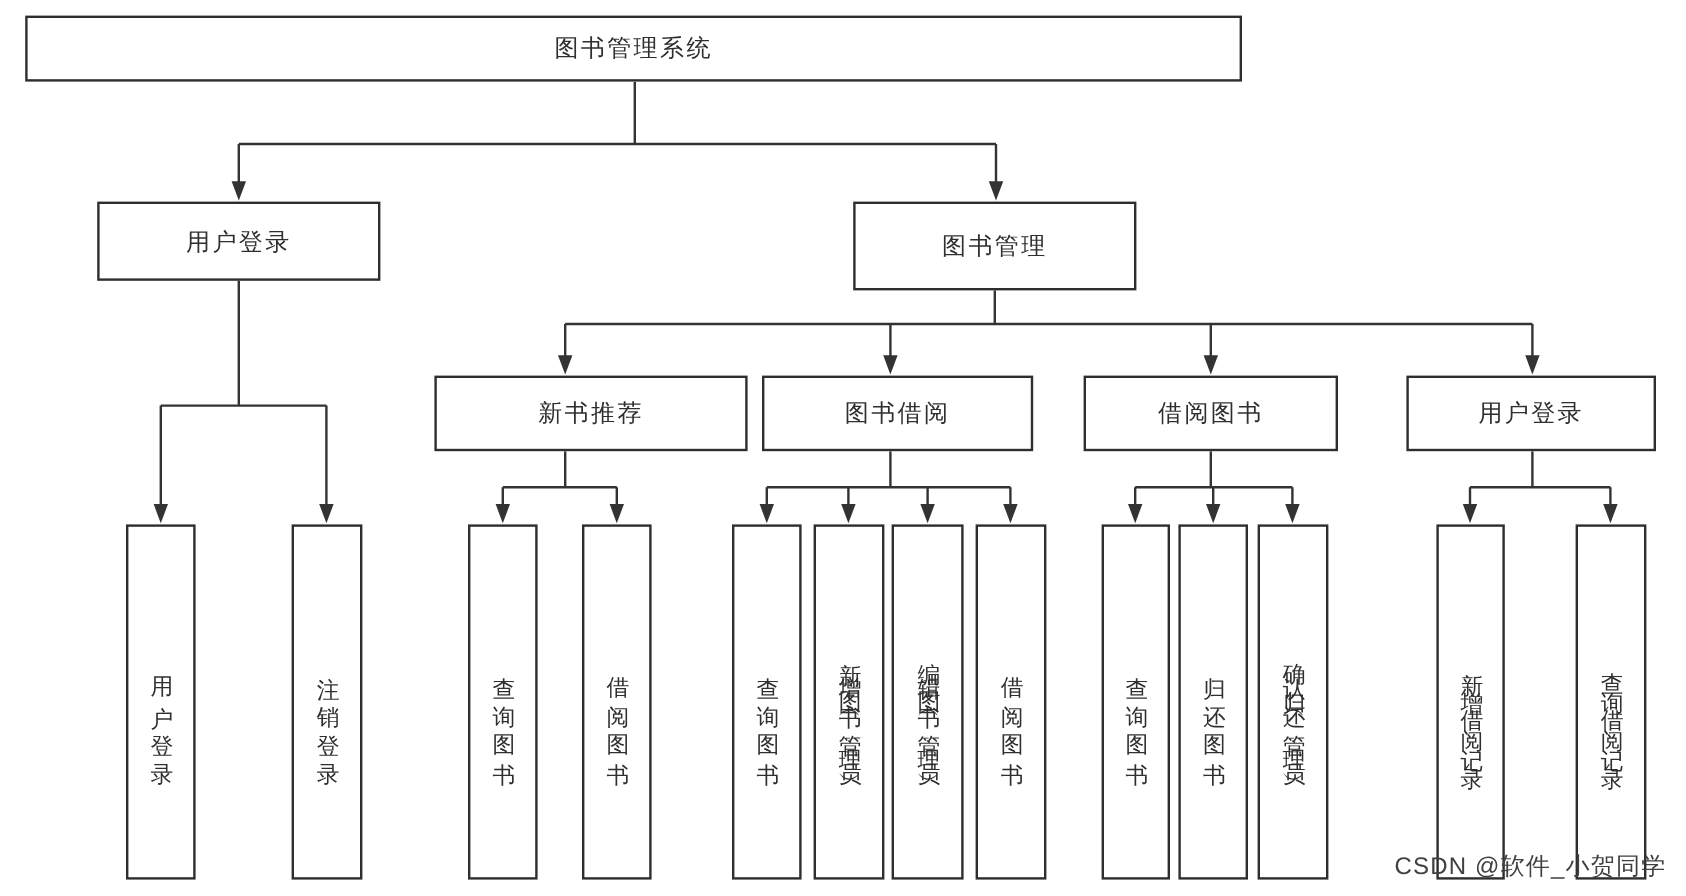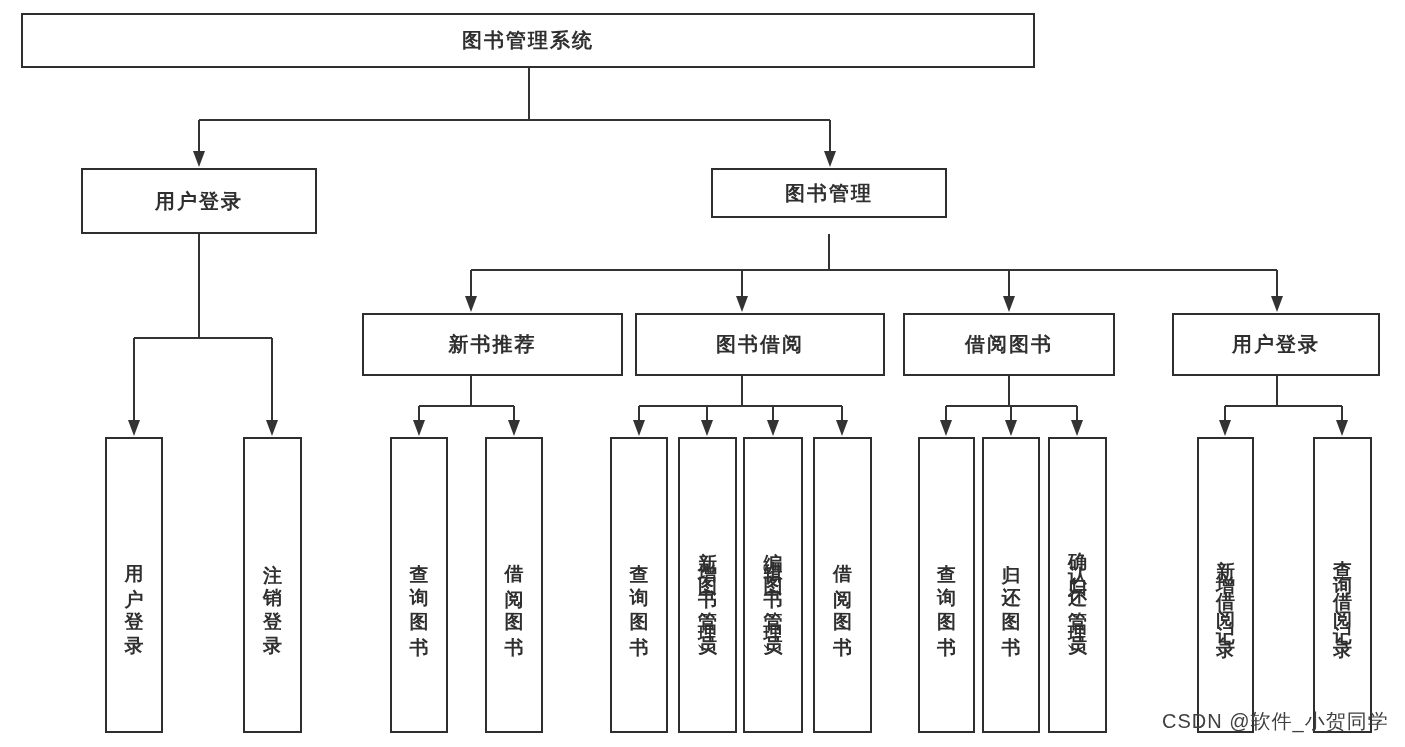--- a/index.html
+++ b/index.html
@@ -13,21 +13,20 @@
   .wires{position:absolute;left:0;top:0;}
   .wire{stroke:#333333;stroke-width:2;fill:none;}
   .heads{fill:#333333;stroke:none;}
   .box{
     position:absolute;
     box-sizing:border-box;
     border:2px solid #2e2e2e;
     background:#ffffff;
     display:flex;align-items:center;justify-content:center;
     color:#2f2f2f;
-    font-weight:bold;
   }
   .box .lbl{
     font-size:20px;
     letter-spacing:2px;
     color:#2f2f2f;
     white-space:nowrap;
   }
   .leaf .lbl{
     writing-mode:vertical-rl;
     text-orientation:mixed;
@@ -110,28 +109,28 @@
     </g>
   </svg>
 
   <div class="box" style="left:21px;top:13px;width:1014px;height:55px">
     <span class="lbl">图书管理系统</span>
   </div>
 
   <div class="box" style="left:81px;top:168px;width:236px;height:66px">
     <span class="lbl">用户登录</span>
   </div>
-  <div class="box" style="left:711px;top:168px;width:236px;height:50px">
+  <div class="box" style="left:711px;top:168px;width:236px;height:74px">
     <span class="lbl">图书管理</span>
   </div>
 
   <div class="box" style="left:362px;top:313px;width:261px;height:63px">
     <span class="lbl">新书推荐</span>
   </div>
-  <div class="box" style="left:635px;top:313px;width:250px;height:63px">
+  <div class="box" style="left:635px;top:313px;width:226px;height:63px">
     <span class="lbl">图书借阅</span>
   </div>
   <div class="box" style="left:903px;top:313px;width:212px;height:63px">
     <span class="lbl">借阅图书</span>
   </div>
   <div class="box" style="left:1172px;top:313px;width:208px;height:63px">
     <span class="lbl">用户登录</span>
   </div>
 
   <div class="box leaf ls-s" style="left:105px;top:437px;width:58px;height:296px">

